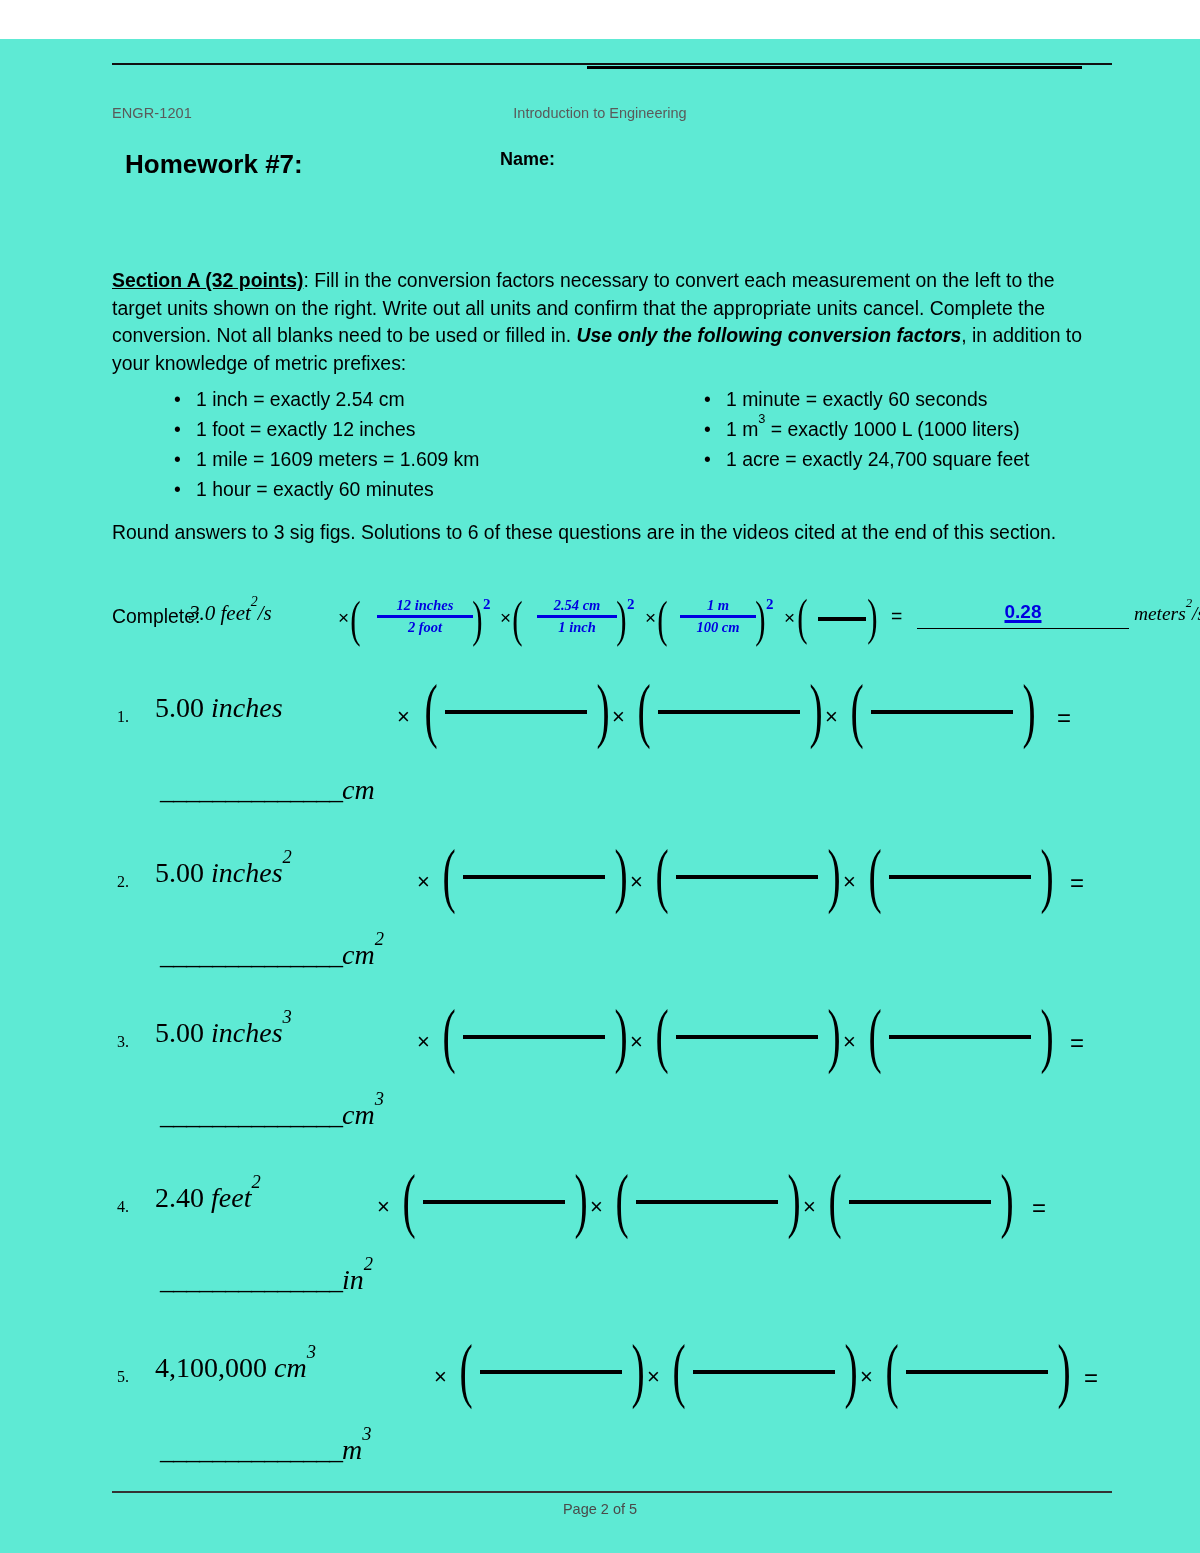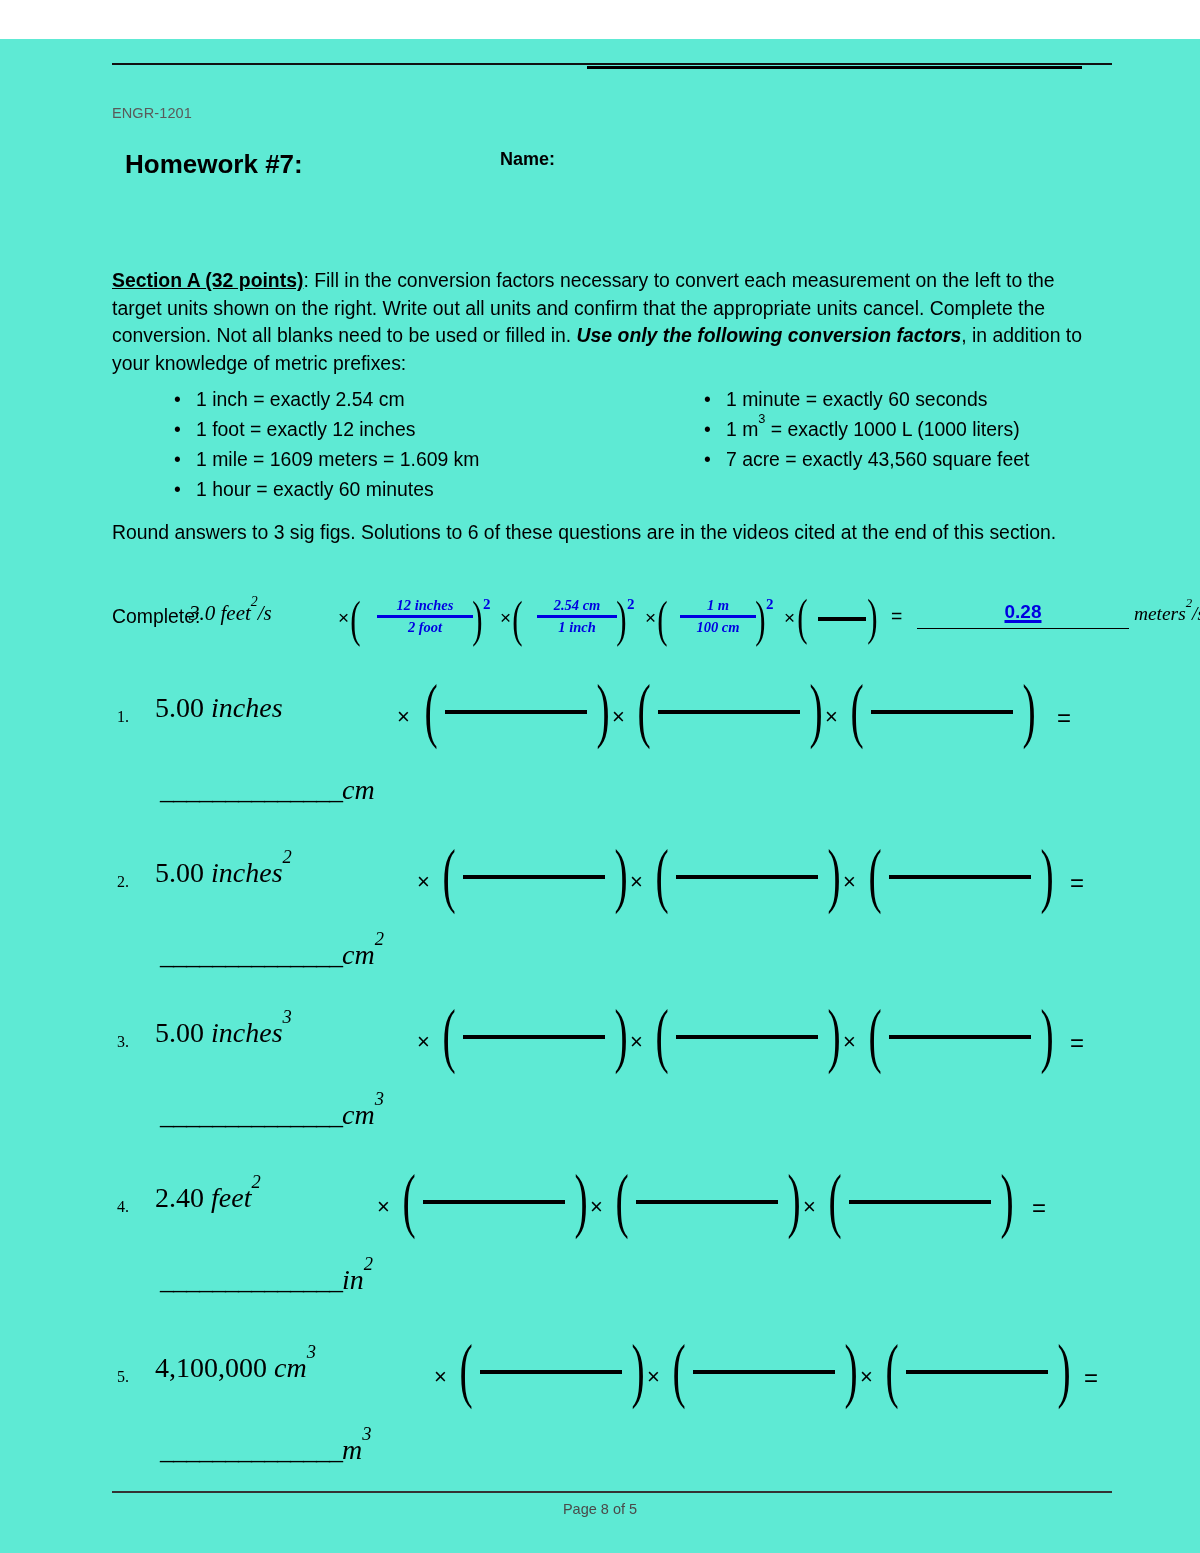--- a/index.html
+++ b/index.html
@@ -353,20 +353,21 @@
   }
 </style>
 </head>
 <body>
 
 <div class="page">
   <div class="sheet">
 
     <div class="running-header">
       <div class="rh-left">ENGR-1201</div>
+      <div class="rh-center">Introduction to Engineering</div>
     </div>
     <div class="rh-rule"></div>
 
     <div class="hw-line">
       <div class="hw-title">Homework #7:</div>
       <div class="name-label">Name:</div>
     </div>
     <div class="name-rule"></div>
 
 
@@ -377,21 +378,21 @@
     <div class="bullets">
       <div class="bullet-col col-left">
         <div class="bullet-item"><span class="dot">•</span><span>1 inch = exactly 2.54 cm</span></div>
         <div class="bullet-item"><span class="dot">•</span><span>1 foot = exactly 12 inches</span></div>
         <div class="bullet-item"><span class="dot">•</span><span>1 mile = 1609 meters = 1.609 km</span></div>
         <div class="bullet-item"><span class="dot">•</span><span>1 hour = exactly 60 minutes</span></div>
       </div>
       <div class="bullet-col col-right">
         <div class="bullet-item"><span class="dot">•</span><span>1 minute = exactly 60 seconds</span></div>
         <div class="bullet-item"><span class="dot">•</span><span>1 m<sup>3</sup> = exactly 1000 L (1000 liters)</span></div>
-        <div class="bullet-item"><span class="dot">•</span><span>7 acre = exactly 43,560 square feet</span></div>
+        <div class="bullet-item"><span class="dot">•</span><span>1 acre = exactly 24,700 square feet</span></div>
       </div>
     </div>
 
     <div class="para p-round">Round answers to 3 sig figs. Solutions to 6 of these questions are in the videos cited at the end of this section.</div>
 
     <div class="example-row">
       <div class="ex-label">Complete:</div>
 
       <div class="ex-qty mathserif">
         <span></span><span class="ital">3.0 feet<sup>2</sup>/s</span>
@@ -598,16 +599,16 @@
         <span class="bar" style="width:142px;"></span>
         <span class="rp" style="left:164px;">)</span>
       </div>
       <div class="peq" style="left:972px;">=</div>
       <div class="pblank">
         <span class="blankline">______________</span><span class="ansunit">m<sup>3</sup></span>
       </div>
     </div>
 
     <div class="footer-rule"></div>
-    <div class="footer-text">Page 8 of 5</div>
+    <div class="footer-text">Page 2 of 5</div>
 
   </div>
 </div>
 
 </body></html>

